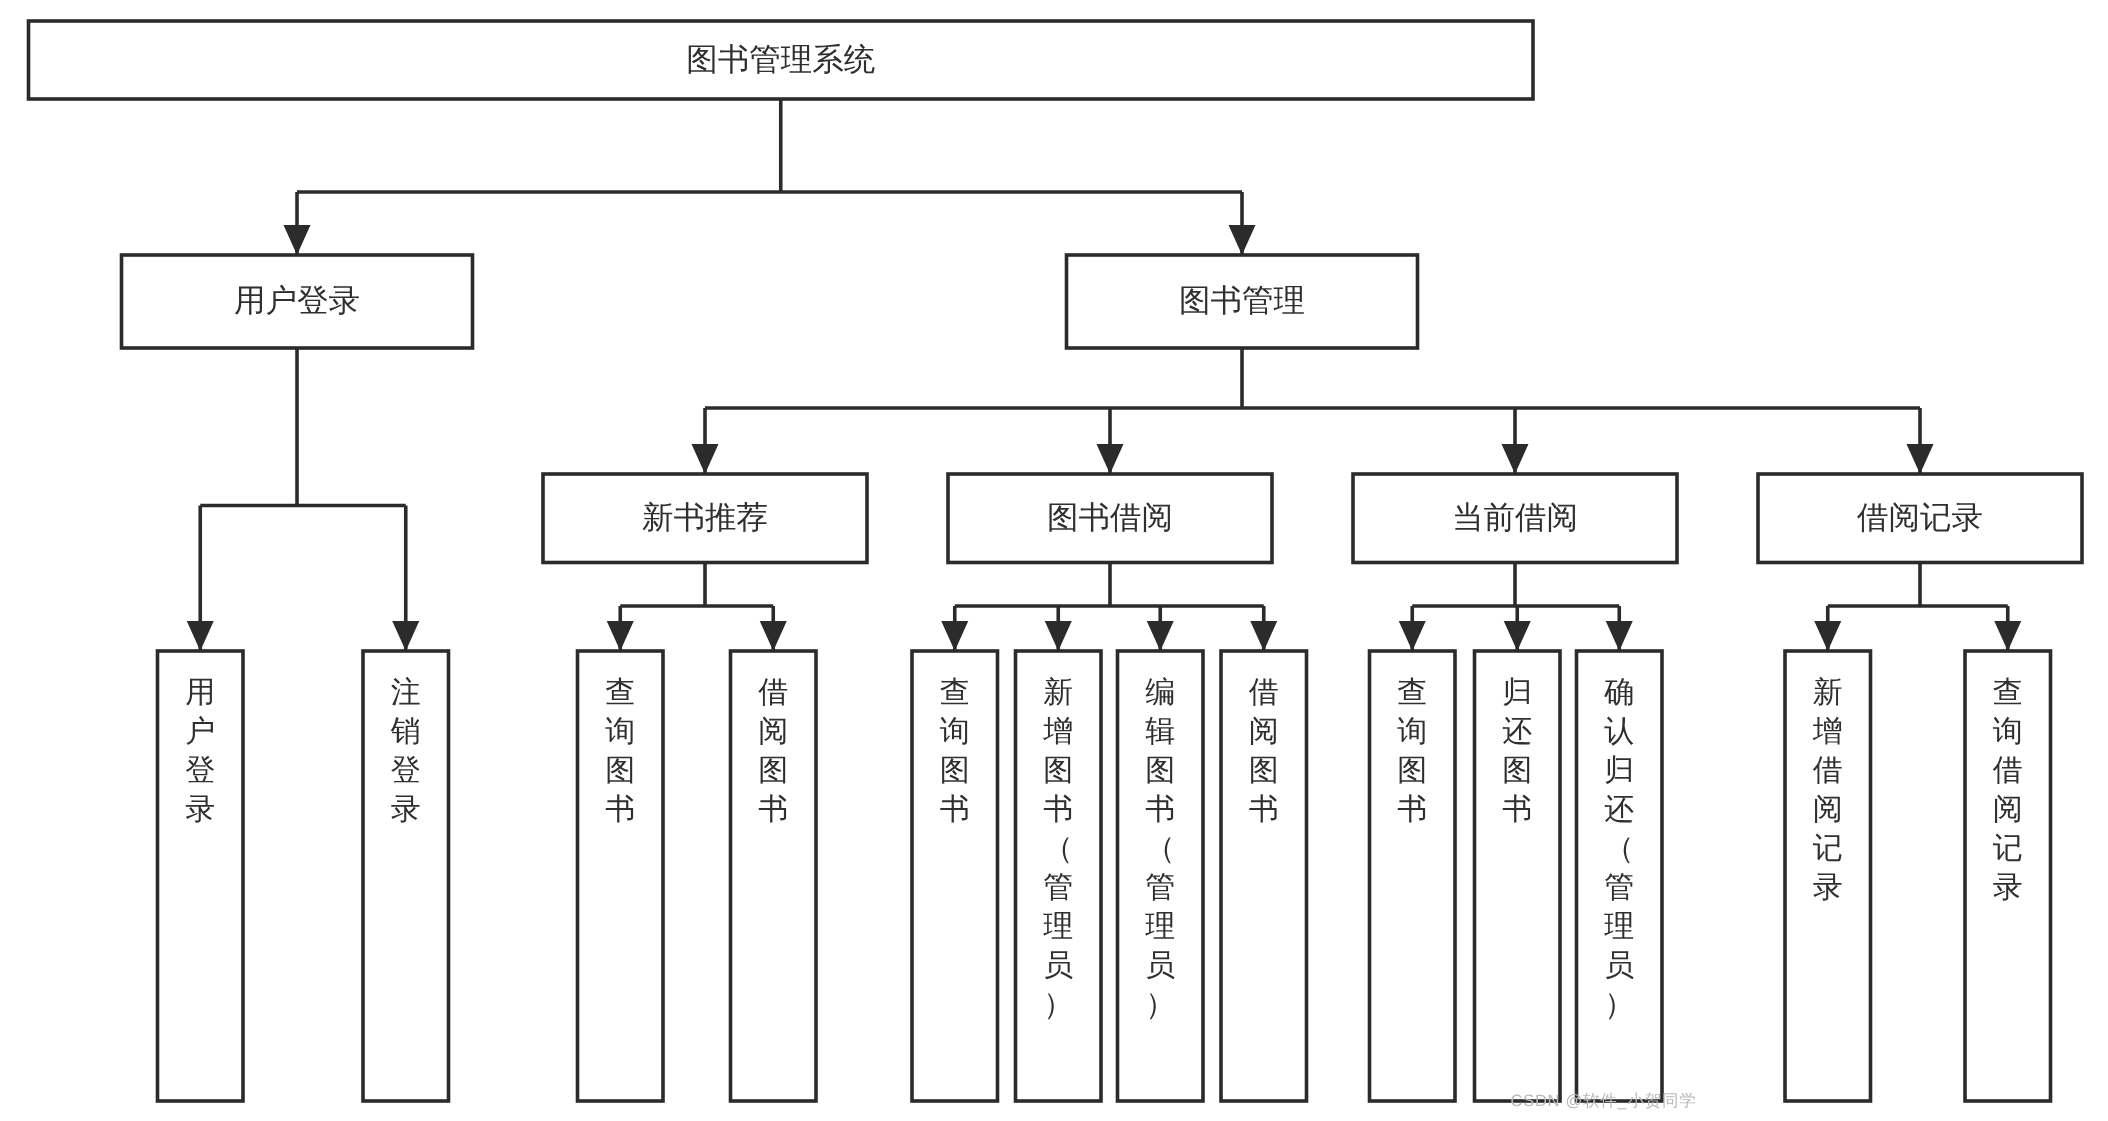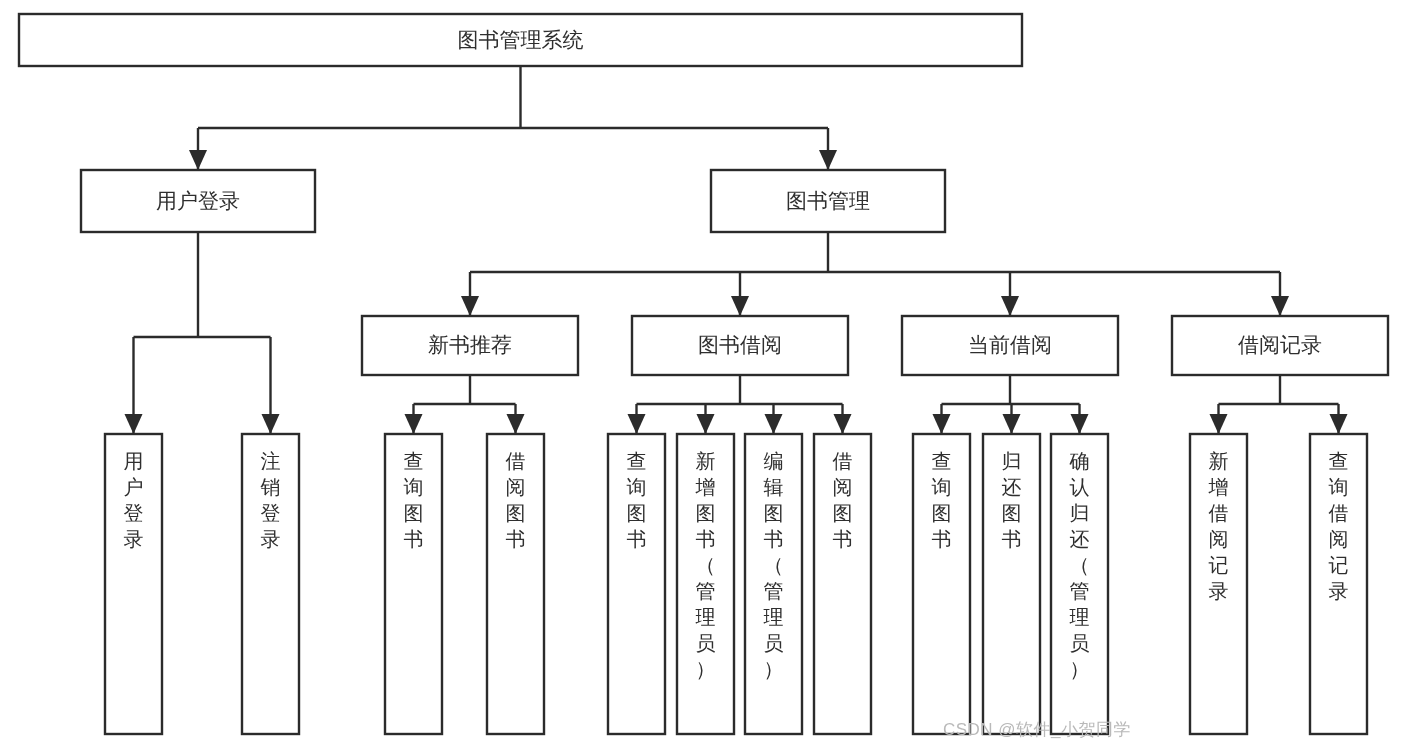--- a/index.html
+++ b/index.html
@@ -52,21 +52,21 @@
   }
   .arrow-head {
     fill: #2b2b2b;
     stroke: none;
   }
   .watermark {
     position: absolute;
     right: 8px;
     bottom: 6px;
     font-family: "Liberation Sans", "DejaVu Sans", sans-serif;
-    font-size: 17px;
+    font-size: 11px;
     color: #b9b9b9;
     letter-spacing: 0.5px;
     white-space: nowrap;
     user-select: none;
   }
 </style>
 </head>
 <body>
 
 <div id="diagram-root">

